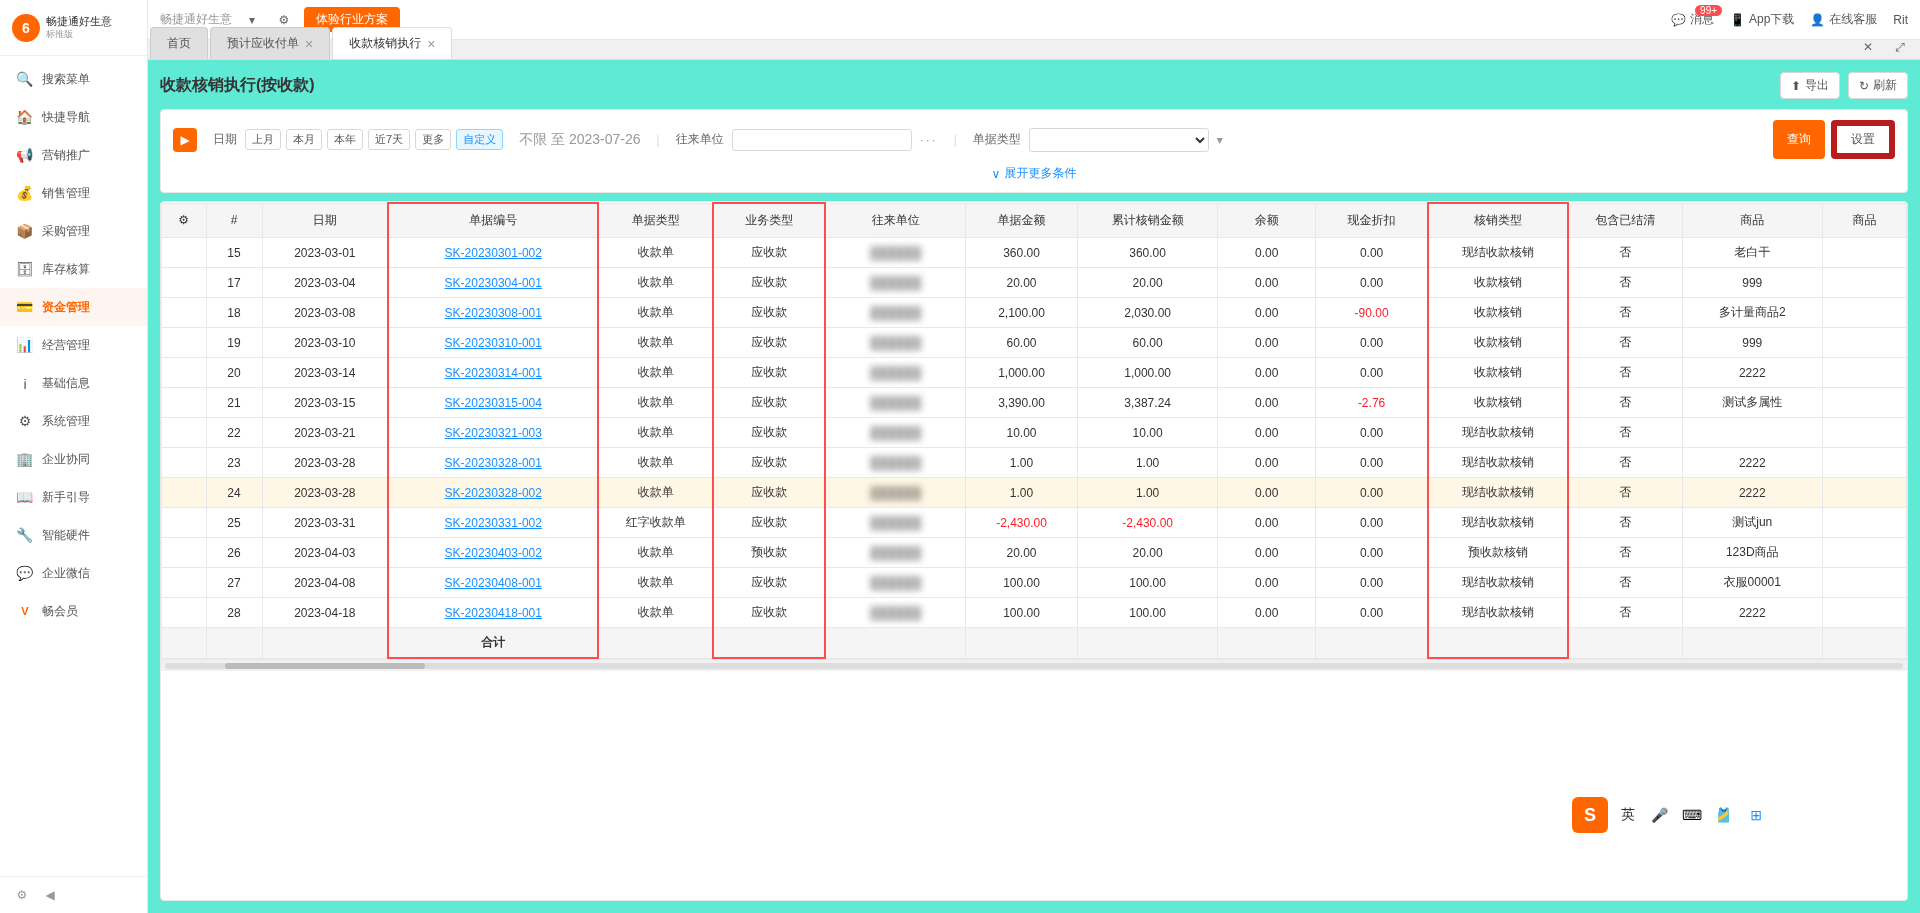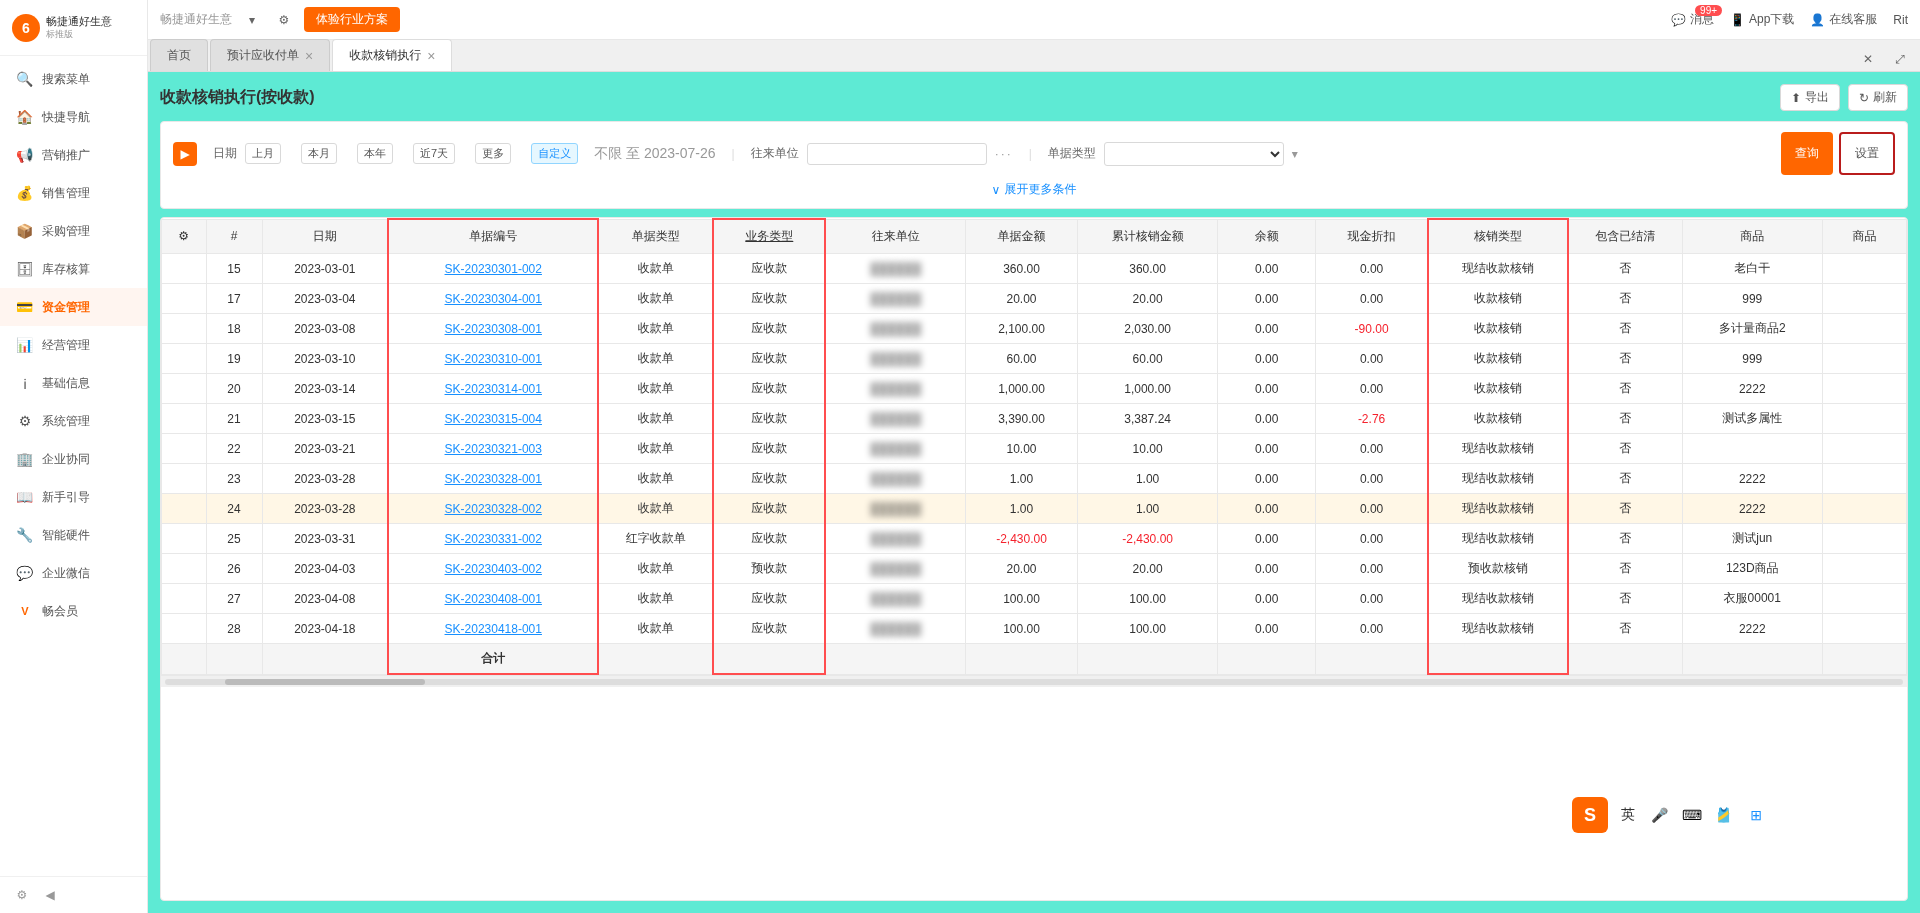--- a/index.html
+++ b/index.html
@@ -29,51 +29,51 @@
     .topbar-gear { width: 24px; height: 24px; display: flex; align-items: center; justify-content: center; cursor: pointer; color: #666; }
     .topbar-solution-btn { background: #ff6600; color: white; border: none; padding: 4px 12px; border-radius: 4px; font-size: 12px; cursor: pointer; }
     .topbar-right { display: flex; align-items: center; gap: 16px; }
     .topbar-msg { display: flex; align-items: center; gap: 4px; color: #555; font-size: 12px; cursor: pointer; position: relative; }
     .topbar-badge { background: #ff4d4f; color: white; border-radius: 10px; padding: 0 5px; font-size: 10px; position: absolute; top: -6px; right: -8px; }
     .topbar-app { display: flex; align-items: center; gap: 4px; color: #555; font-size: 12px; cursor: pointer; }
     .topbar-service { display: flex; align-items: center; gap: 4px; color: #555; font-size: 12px; cursor: pointer; }
     .topbar-user { color: #555; font-size: 12px; }
 
     
-    .tabs { height: 32px; background: #f0f0f0; display: flex; align-items: flex-end; border-bottom: 1px solid #ddd; }
+    .tabs { height: 20px; background: #f0f0f0; display: flex; align-items: flex-end; border-bottom: 1px solid #ddd; }
     .tab { height: 32px; padding: 0 16px; display: flex; align-items: center; gap: 6px; background: #e0e0e0; border: 1px solid #ccc; border-bottom: none; border-radius: 4px 4px 0 0; font-size: 12px; color: #555; cursor: pointer; margin-left: 2px; }
     .tab.active { background: #fff; color: #333; border-color: #ddd; }
     .tab-close { color: #999; font-size: 14px; line-height: 1; }
     .tabs-right { margin-left: auto; display: flex; align-items: center; padding-right: 8px; gap: 8px; }
     .tabs-right-btn { width: 24px; height: 24px; display: flex; align-items: center; justify-content: center; cursor: pointer; color: #666; }
 
     
     .page-content { flex: 1; overflow: hidden; display: flex; flex-direction: column; background: #5eead4; padding: 12px; }
     .page-header { display: flex; align-items: center; justify-content: space-between; margin-bottom: 10px; }
     .page-title { font-size: 16px; font-weight: bold; color: #333; }
     .page-header-btns { display: flex; gap: 8px; }
     .header-btn { display: flex; align-items: center; gap: 4px; padding: 4px 10px; border: 1px solid #d9d9d9; background: #fff; border-radius: 4px; cursor: pointer; font-size: 12px; color: #555; }
     .header-btn-icon { font-size: 12px; }
 
     
     .filter-bar { background: #fff; border: 1px solid #e8e8e8; border-radius: 4px; padding: 10px 12px; margin-bottom: 8px; }
     .filter-row { display: flex; align-items: center; gap: 16px; }
     .filter-arrow { width: 24px; height: 24px; background: #ff6600; color: white; border-radius: 4px; display: flex; align-items: center; justify-content: center; cursor: pointer; font-size: 12px; }
     .filter-field { display: flex; align-items: center; gap: 8px; }
     .filter-label { color: #666; font-size: 12px; white-space: nowrap; }
-    .filter-date-btns { display: flex; gap: 20px; }
+    .filter-date-btns { display: flex; gap: 5px; }
     .filter-date-btn { padding: 2px 6px; border: 1px solid #d9d9d9; border-radius: 3px; background: #fff; font-size: 11px; cursor: pointer; color: #555; }
     .filter-date-btn.custom { background: #e6f7ff; border-color: #91d5ff; color: #1890ff; }
     .filter-date-range { font-size: 14px; color: #999; }
     .filter-divider { color: #ddd; }
     .filter-input { border: 1px solid #d9d9d9; border-radius: 3px; padding: 3px 8px; font-size: 12px; color: #333; min-width: 180px; }
     .filter-dots { color: #999; letter-spacing: 2px; }
     .filter-select { border: 1px solid #d9d9d9; border-radius: 3px; padding: 3px 8px; font-size: 12px; color: #333; min-width: 180px; background: #fff; }
     .filter-query-btn { background: #ff6600; color: white; border: none; padding: 5px 14px; border-radius: 4px; font-size: 12px; cursor: pointer; }
-    .filter-setting-btn { background: #fff; color: #555; border: 2px solid #b91c1c; padding: 11px 14px; border-radius: 4px; font-size: 12px; cursor: pointer; }
+    .filter-setting-btn { background: #fff; color: #555; border: 6px solid #b91c1c; padding: 5px 14px; border-radius: 4px; font-size: 12px; cursor: pointer; }
     .filter-expand { display: flex; align-items: center; gap: 4px; cursor: pointer; color: #1890ff; font-size: 12px; justify-content: center; margin-top: 6px; }
 
     
     .table-container { flex: 1; overflow: auto; background: #fff; border: 1px solid #e8e8e8; border-radius: 4px; }
     table { width: 100%; border-collapse: collapse; font-size: 12px; }
     thead th { background: #f5f5f5; border: 1px solid #e8e8e8; padding: 8px 10px; text-align: center; white-space: nowrap; color: #333; font-weight: normal; position: sticky; top: 0; z-index: 1; }
     tbody td { border: 1px solid #e8e8e8; padding: 6px 10px; text-align: center; white-space: nowrap; color: #333; }
     tbody tr.highlighted { background: #fff7e6; }
     .cell-link { color: #1890ff; text-decoration: underline; cursor: pointer; }
     .cell-red { color: #f5222d; }
@@ -278,21 +278,21 @@
 
     <div class="table-container">
       <table>
         <thead>
           <tr>
             <th style="width:30px;">⚙</th>
             <th style="width:40px;">#</th>
             <th style="width:90px;">日期</th>
             <th class="red-border-col red-border-top" style="width:150px;">单据编号</th>
             <th style="width:80px;">单据类型</th>
-            <th class="red-border-col red-border-top" style="width:80px;text-decoration:underline;">业务类型</th>
+            <th class="red-border-col red-border-top" style="width:80px;">业务类型</th>
             <th style="width:100px;">往来单位</th>
             <th style="width:80px;">单据金额</th>
             <th style="width:100px;">累计核销金额</th>
             <th style="width:70px;text-align:center;">余额</th>
             <th style="width:80px;">现金折扣</th>
             <th class="red-border-col red-border-top" style="width:100px;">核销类型</th>
             <th style="width:80px;">包含已结清</th>
             <th style="width:100px;">商品</th>
             <th style="width:60px;">商品</th>
           </tr>

